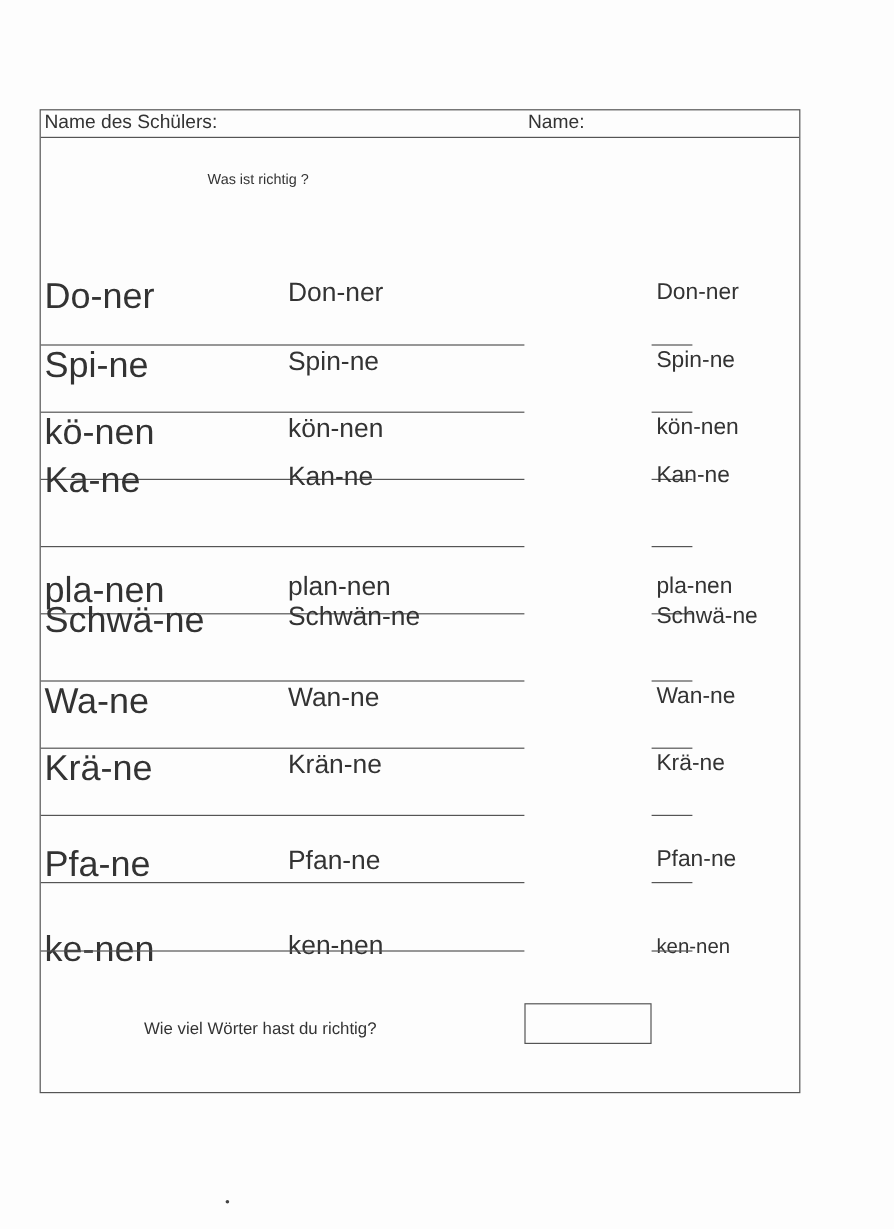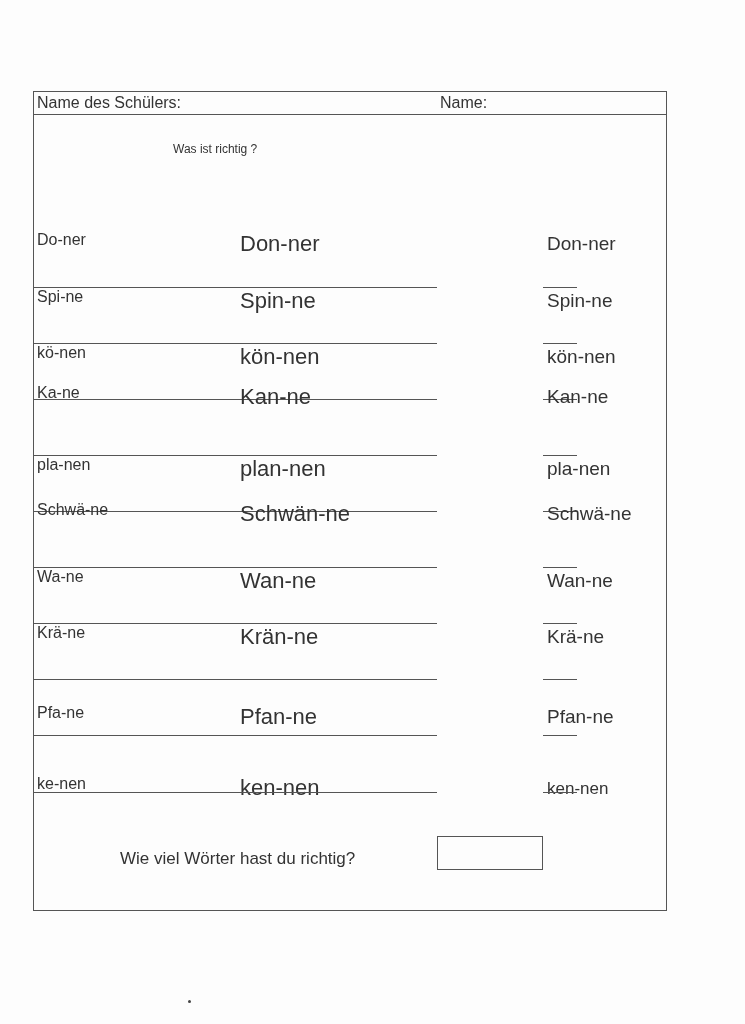--- a/index.html
+++ b/index.html
@@ -5,26 +5,26 @@
     html, body { margin:0; padding:0; }
     body { width:745px; height:1024px; background:#fdfdfd; position:relative; overflow:hidden;
            font-family:"Liberation Sans", sans-serif; color:#333; }
     .sheet { position:absolute; left:33px; top:91px; width:634px; height:820px;
              border:1px solid #555; box-sizing:border-box; }
     .header { position:absolute; left:0; top:0; width:100%; height:22px; border-bottom:1px solid #555; }
     .hname { position:absolute; left:3px; top:2px; font-size:16px; }
     .hdate { position:absolute; left:406px; top:2px; font-size:16px; }
     .title { position:absolute; left:139px; top:50px; font-size:12px; }
     .row { position:absolute; left:0; width:100%; height:56px; }
-    .c1 { position:absolute; left:3px; top:0; font-size:16px; }
+    .c1 { position:absolute; left:3px; top:0; font-size:30px; }
     .c2 { position:absolute; left:206px; top:0; font-size:22px; }
     .c3 { position:absolute; left:513px; top:2px; font-size:19px; }
     .line { position:absolute; left:0; width:403px; height:0; border-top:1px solid #555; }
     .sline { position:absolute; left:509px; width:34px; height:0; border-top:1px solid #555; }
-    .q { position:absolute; left:86px; top:757px; font-size:17px;text-align:right; }
+    .q { position:absolute; left:86px; top:757px; font-size:14px;text-align:right; }
     .box { position:absolute; left:403px; top:744px; width:106px; height:34px; border:1px solid #555; box-sizing:border-box; }
     .dot { position:absolute; width:3px; height:3px; background:#444; border-radius:50%; }
   </style>
 </head>
 <body>
 
 <div class="sheet">
   <div class="header">
     <span class="hname">Name des Schülers:</span>
     <span class="hdate">Name:</span>
@@ -56,21 +56,21 @@
   <div class="sline" style="top:307px"></div>
 
   <div class="row" style="top:292px">
     <span class="c1">Ka-ne</span>
     <span class="c2">Kan-ne</span>
     <span class="c3">Kan-ne</span>
   </div>
   <div class="line" style="top:363px"></div>
   <div class="sline" style="top:363px"></div>
 
-  <div class="row" style="top:364px">
+  <div class="row" style="top:384px">
     <span class="c1">pla-nen</span>
     <span class="c2">plan-nen</span>
     <span class="c3">pla-nen</span>
   </div>
   <div class="line" style="top:419px"></div>
   <div class="sline" style="top:419px"></div>
 
   <div class="row" style="top:409px">
     <span class="c1">Schwä-ne</span>
     <span class="c2">Schwän-ne</span>

